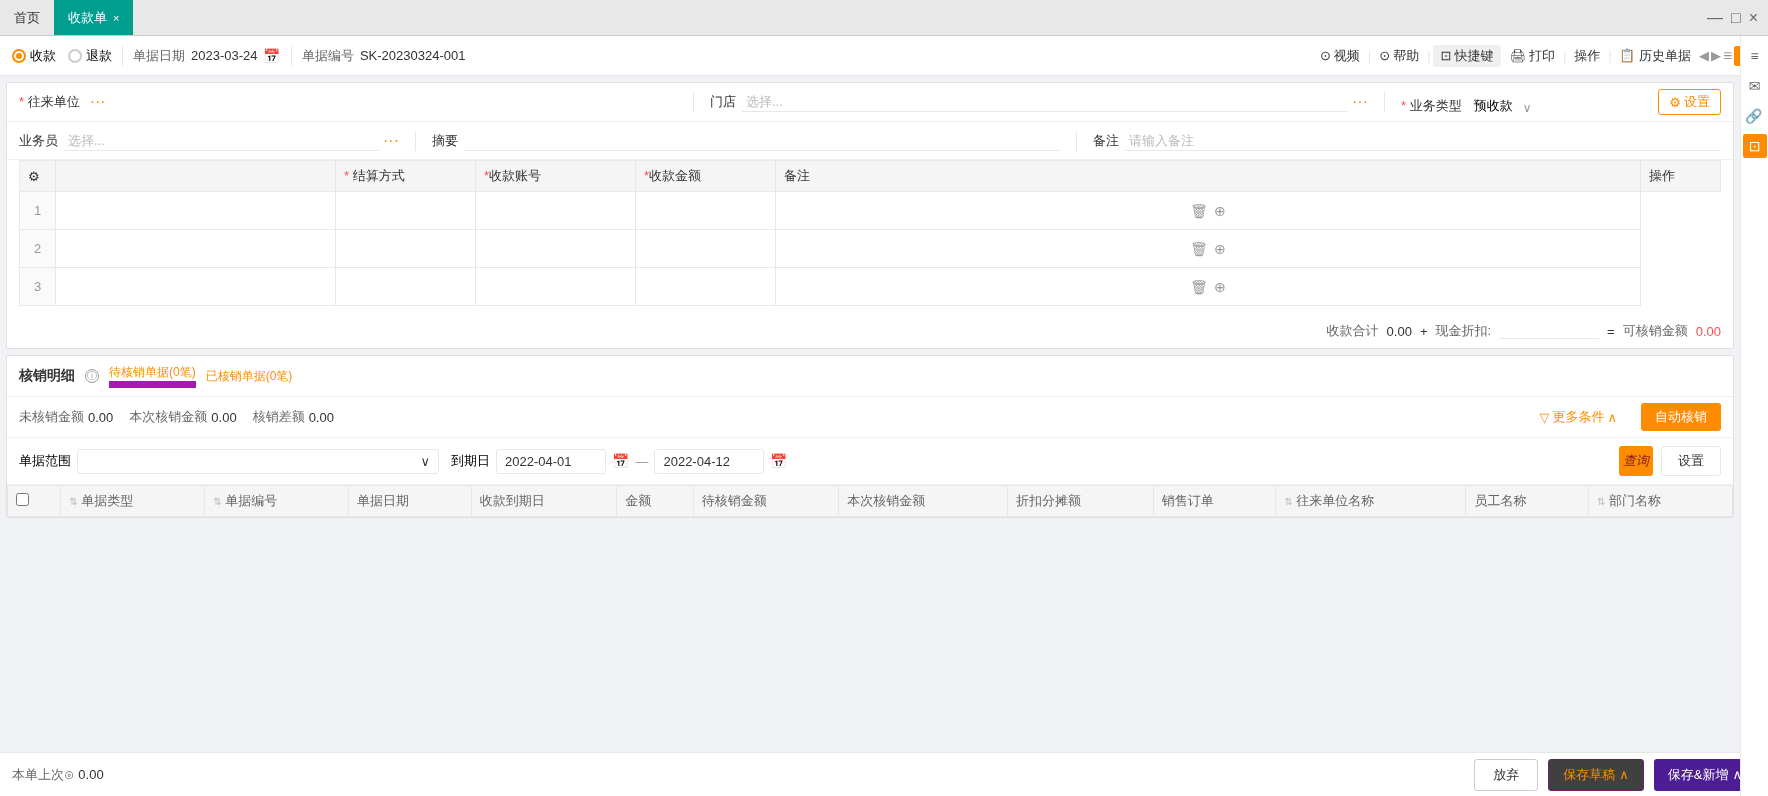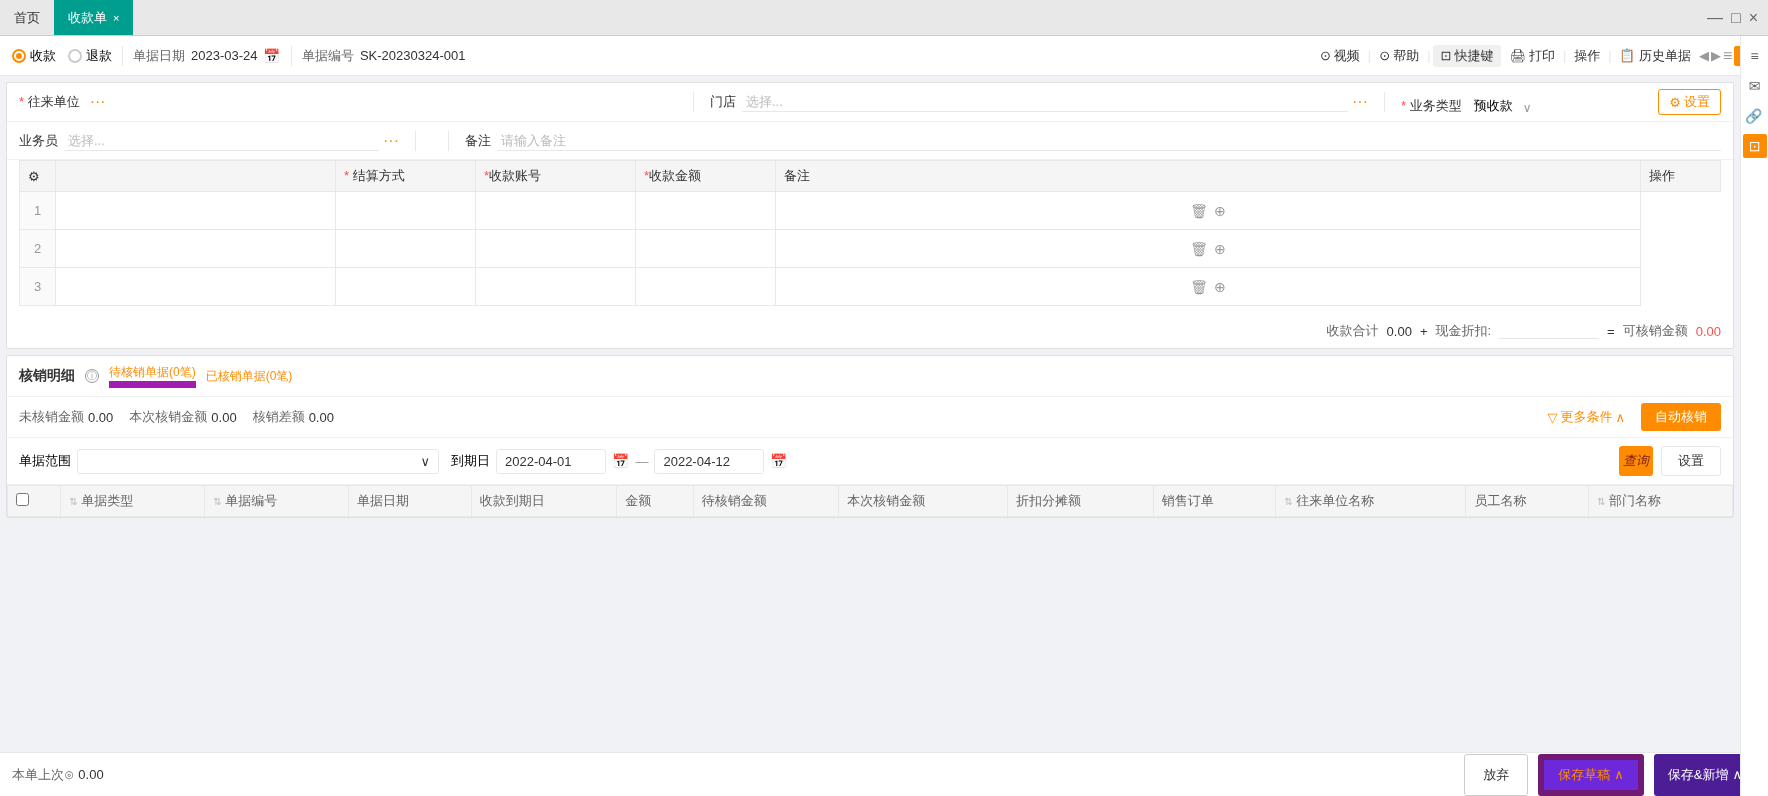--- a/index.html
+++ b/index.html
@@ -152,20 +152,21 @@
       display: flex; align-items: center; padding: 6px 12px;
       gap: 16px; border-bottom: 1px solid #f0f0f0;
     }
     .stat-item { display: flex; align-items: center; gap: 4px; }
     .stat-label { color: #666; }
     .stat-value { color: #333; }
     .more-conditions { color: #ff8c00; cursor: pointer; font-size: 12px; margin-left: auto; display: flex; align-items: center; gap: 3px; }
     .auto-writeoff-btn {
       background: #ff8c00; color: #fff; border: none;
       padding: 5px 14px; border-radius: 3px; cursor: pointer; font-size: 13px;
+      margin-left: 8px;
     }
 
     
     .filter-row {
       display: flex; align-items: center; padding: 8px 12px;
       border-bottom: 1px solid #f0f0f0; gap: 12px;
     }
     .filter-field { display: flex; align-items: center; gap: 6px; flex: 1; }
     .filter-select-wrap {
       flex: 1; border: 1px solid #e8e8e8; border-radius: 3px;
@@ -211,21 +212,21 @@
       position: fixed; bottom: 0; left: 0; right: 0; height: 44px;
     }
     .bottom-stat { display: flex; align-items: center; gap: 4px; color: #666; }
     .bottom-stat-value { color: #333; }
     .bottom-right { margin-left: auto; display: flex; gap: 10px; }
     .btn-abandon {
       background: #fff; border: 1px solid #ccc; color: #333;
       padding: 6px 18px; border-radius: 3px; cursor: pointer; font-size: 13px;
     }
     .btn-save-draft {
-      background: #6d28d9; border: 6px solid #701a75; color: #ff8c00;
+      background: #404040; border: 1px solid #701a75; color: #ff8c00;
       padding: 6px 14px; border-radius: 3px; cursor: pointer; font-size: 13px;
       display: flex; align-items: center; gap: 4px;
     }
     .btn-save-new {
       background: #4c1d95; border: none; color: #fff;
       padding: 6px 14px; border-radius: 3px; cursor: pointer; font-size: 13px;
       display: flex; align-items: center; gap: 4px;
     }
 
     
@@ -337,20 +338,24 @@
     </div>
   </div>
 
   <div class="form-row">
     <div class="form-field" style="max-width:380px;">
       <span class="field-label">业务员</span>
       <input class="field-input" placeholder="选择..." style="">
       <span class="field-more">···</span>
     </div>
     <div class="field-divider"></div>
+    <div class="form-field">
+      <span class="field-label">摘要</span>
+      <input class="field-input" placeholder="" style="">
+    </div>
     <div class="field-divider"></div>
     <div class="form-field">
       <span class="field-label">备注</span>
       <input class="field-input" placeholder="请输入备注" style="">
     </div>
   </div>
 
   <div class="table-area">
     <table class="data-table">
       <thead>

